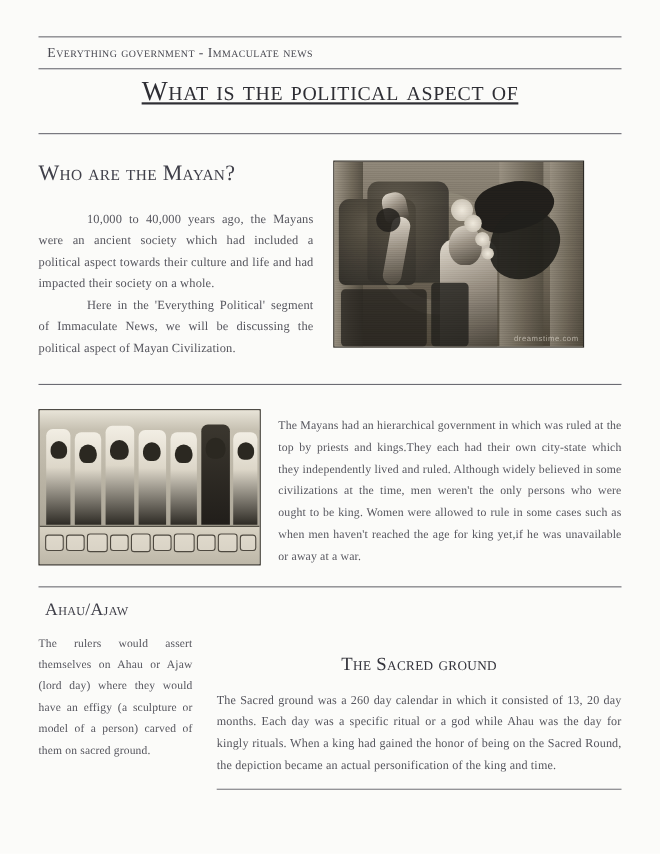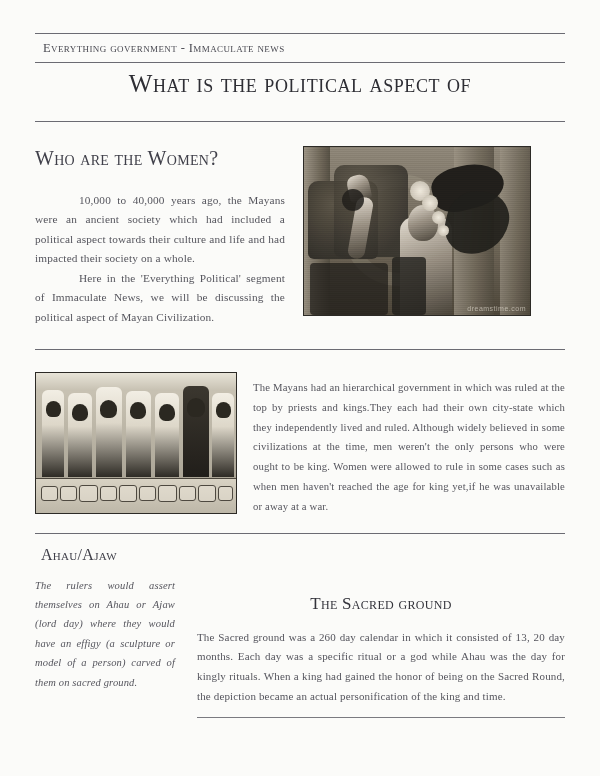--- a/index.html
+++ b/index.html
@@ -51,20 +51,21 @@
   
   .headline-1 {
     text-align: center;
     font-size: 25px;
     font-variant: small-caps;
     font-weight: normal;
     letter-spacing: 0.6px;
     color: #2e2e34;
     margin: 6px 0 0 0;
     line-height: 1.2;
+    text-decoration: underline;
   }
   .headline-2 {
     text-align: center;
     font-size: 40px;
     font-weight: normal;
     letter-spacing: 0.5px;
     color: #232327;
     margin: 5px 0 0 0;
     line-height: 1.15;
   }
@@ -228,21 +229,21 @@
   }
   .sec3-heading-right {
     font-size: 17px;
     font-variant: small-caps;
     font-weight: normal;
     color: #33333b;
     margin: 0 0 14px 0;
     text-align: center;
     letter-spacing: 0.3px;
   }
-  .sec3-left .body-text { font-size: 10.5px; line-height: 1.85; font-style: italic; }
+  .sec3-left .body-text { font-size: 10.5px; line-height: 1.85; }
   .sec3-right .body-text { font-size: 11px; line-height: 1.8; }
   .bottom-rule { margin-top: 10px; }
 </style>
 </head>
 <body>
 
 <div class="page">
 
   <hr class="rule masthead-rule">
 
@@ -251,21 +252,21 @@
   </div>
 
   <hr class="rule">
 
   <h1 class="headline-1">What is the political aspect of</h1>
 
   <hr class="rule title-rule">
 
   <div class="sec1">
     <div class="sec1-col">
-      <h2 class="sec-heading">Who are the Women?</h2>
+      <h2 class="sec-heading">Who are the Mayan?</h2>
       <p class="body-text indent">10,000 to 40,000 years ago, the Mayans were an ancient society which had included a political aspect towards their culture and life and had impacted their society on a whole.</p>
       <p class="body-text indent">Here in the 'Everything Political' segment of Immaculate News, we will be discussing the political aspect of Mayan Civilization.</p>
     </div>
 
     <div class="photo photo-1">
       <div class="photo-inner">
         <div class="p1-bg"></div>
         <div class="p1-col" style="left:0;width:26px;"></div>
         <div class="p1-col" style="left:150px;width:40px;opacity:.75;"></div>
         <div class="p1-col" style="left:196px;width:30px;opacity:.65;"></div>

